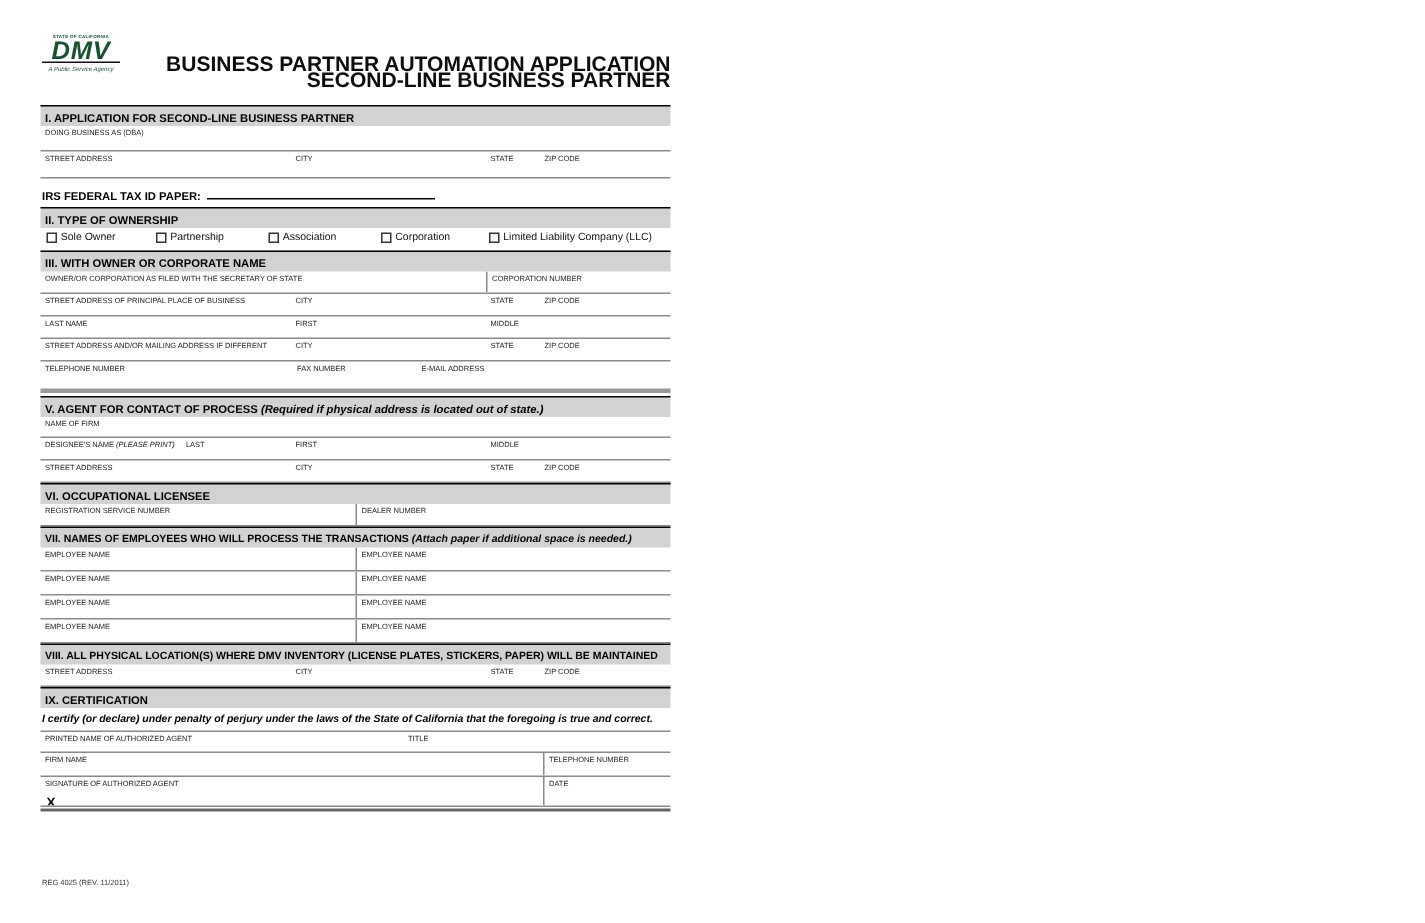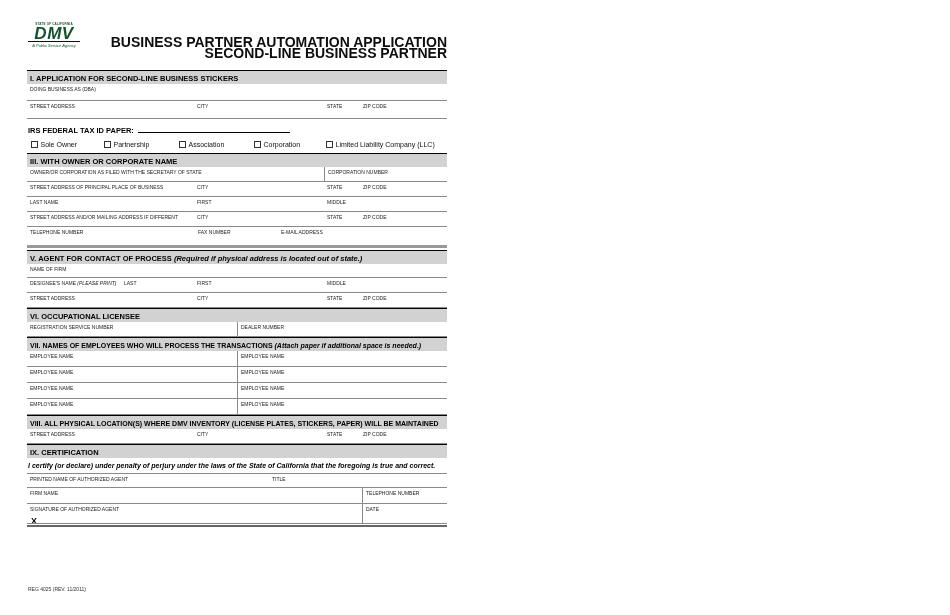--- a/index.html
+++ b/index.html
@@ -67,38 +67,41 @@
       <div class="logo-main">DMV</div>
       <div class="logo-bottom">A Public Service Agency</div>
     </div>
     <div class="titles">
       <div>BUSINESS PARTNER AUTOMATION APPLICATION</div>
       <div>SECOND-LINE BUSINESS PARTNER</div>
     </div>
   </div>
 
   <div class="bar">
-    <span>I. APPLICATION FOR SECOND-LINE BUSINESS STICKERS</span>
+    <span>I. APPLICATION FOR SECOND-LINE BUSINESS PARTNER</span>
   </div>
   <div class="row h17">
     <div class="cell c-rest">
       <span>DOING BUSINESS AS (DBA)</span>
     </div>
   </div>
   <div class="row h18">
     <div class="cell c-a"><span>STREET ADDRESS</span></div>
     <div class="cell c-b"><span>CITY</span></div>
     <div class="cell c-st"><span>STATE</span></div>
     <div class="cell c-zip"><span>ZIP CODE</span></div>
   </div>
 
   <div class="irs">
     <span>IRS FEDERAL TAX ID PAPER:</span><span class="irs-line"></span>
   </div>
 
+  <div class="bar">
+    <span>II. TYPE OF OWNERSHIP</span>
+  </div>
   <div class="cbrow">
     <div class="cb" style="left:4px">
         <span class="box"></span>
         <span>Sole Owner</span>
       </div>
     <div class="cb" style="left:77px">
         <span class="box"></span>
         <span>Partnership</span>
       </div>
     <div class="cb" style="left:152px">

